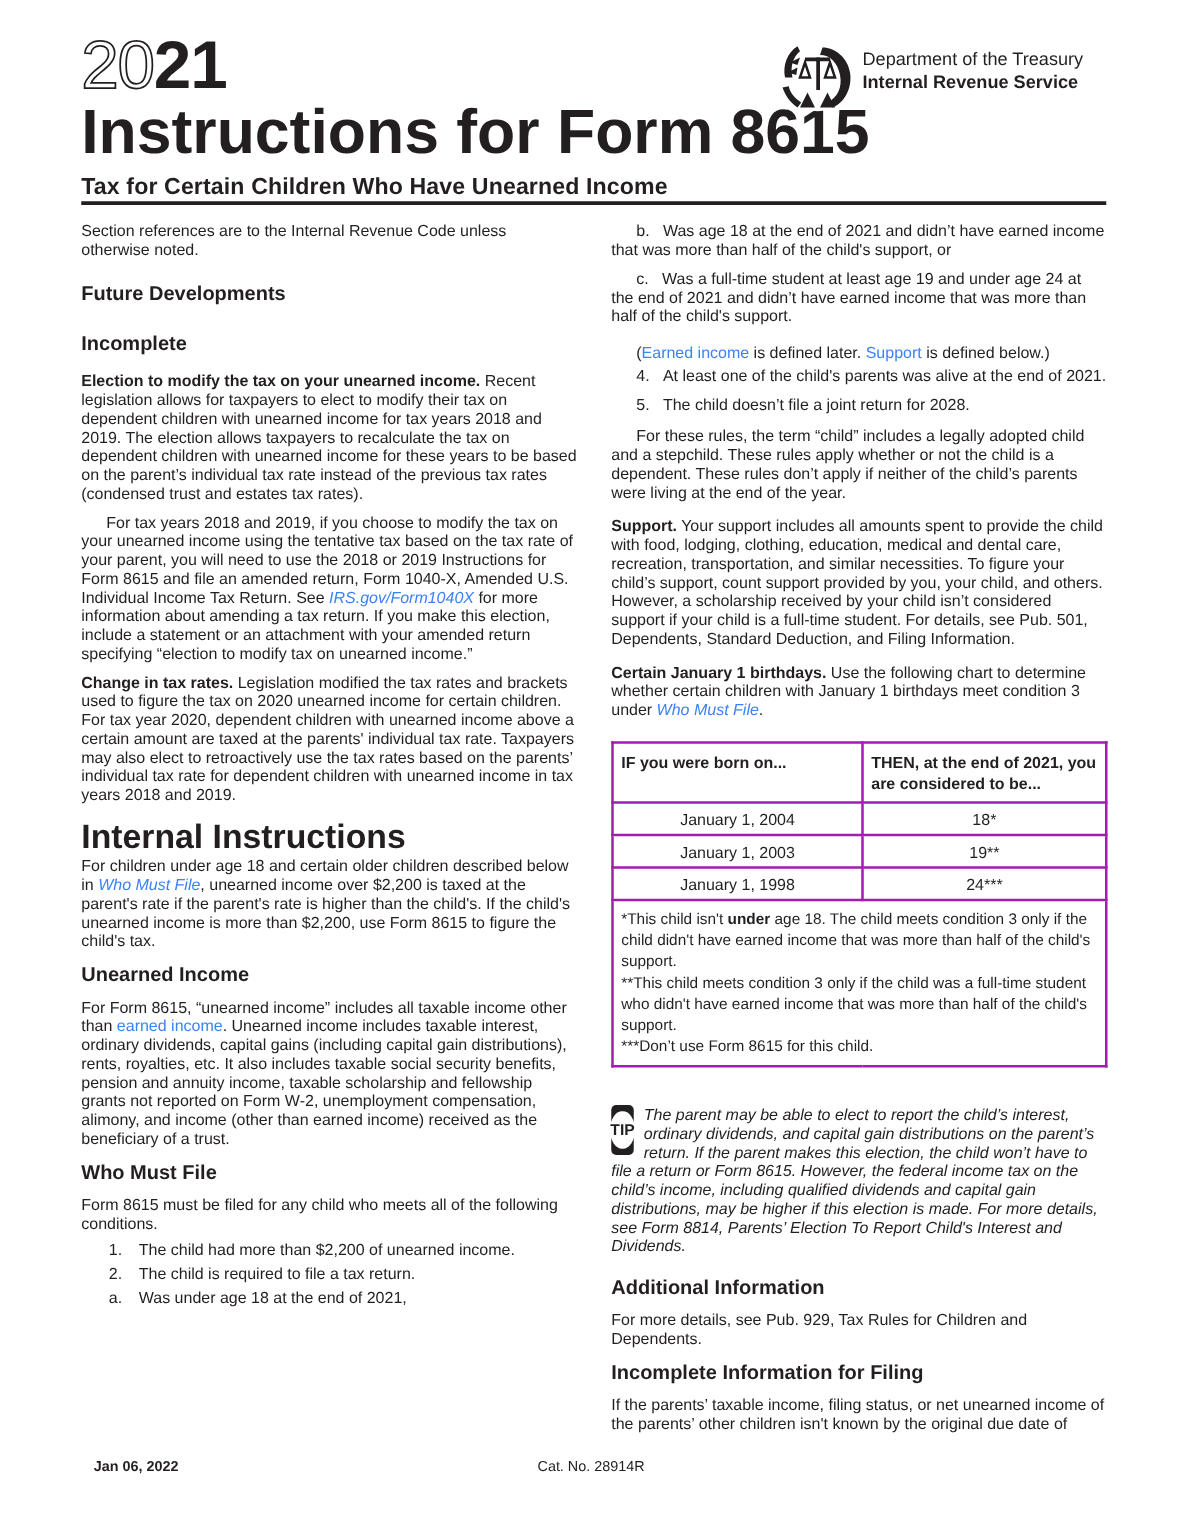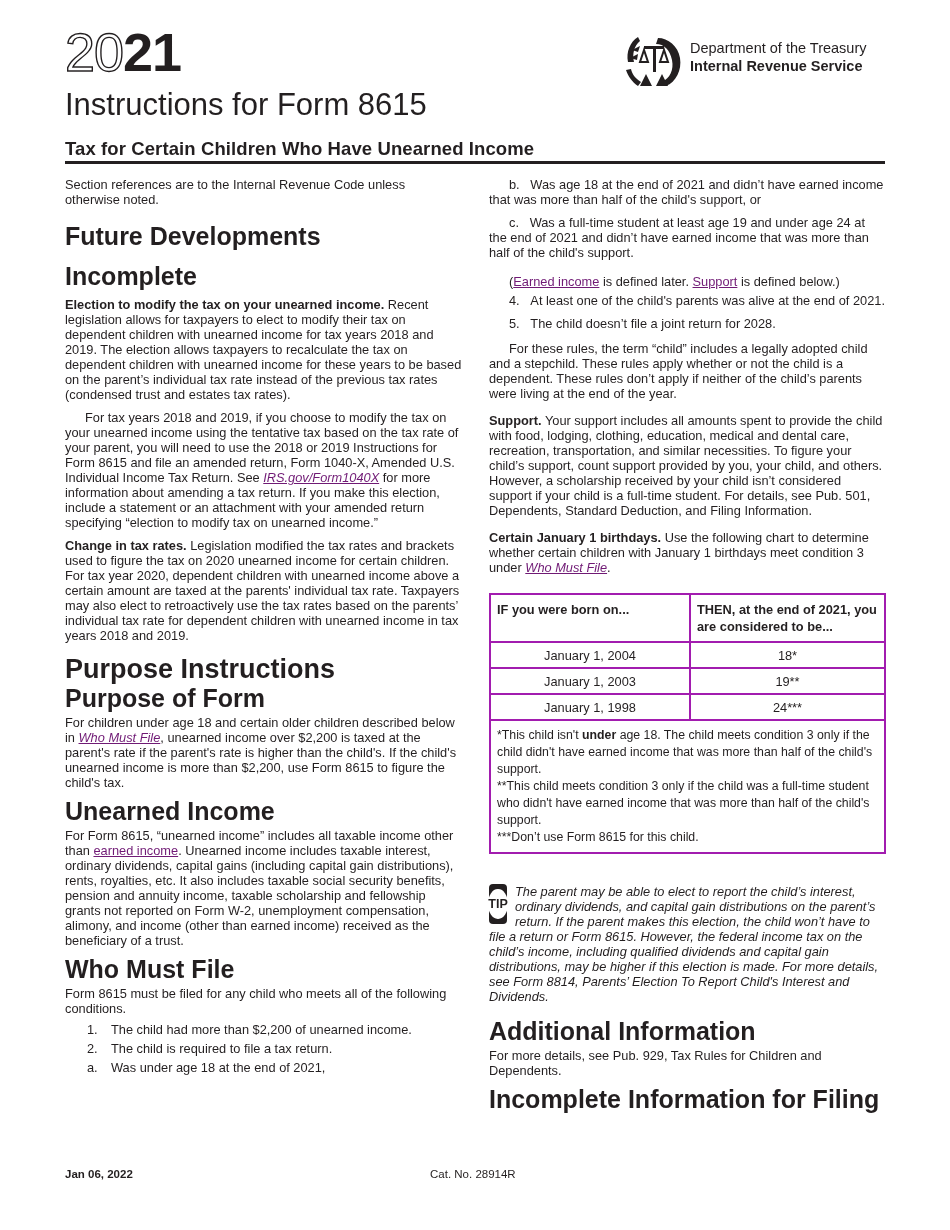--- a/index.html
+++ b/index.html
@@ -2,32 +2,32 @@
 <html><head>
 <meta charset="utf-8">
 <style>
   html, body { margin:0; padding:0; background:#ffffff; }
   body { width:950px; height:1230px; position:relative; overflow:hidden;
          font-family:"Liberation Sans", sans-serif; color:#231f20; }
   .abs { position:absolute; }
   .year { left:65px; top:22px; font-size:54px; font-weight:bold; line-height:60px; letter-spacing:-1px; }
   .year .outline { color:#ffffff; -webkit-text-stroke:1.4px #231f20; font-weight:normal; }
   .year .solid { color:#231f20; }
-  .title { left:65px; top:82px; font-size:31px; font-weight:normal; line-height:46px; }
+  .title { left:65px; top:82px; font-size:50px; font-weight:bold; line-height:46px; }
   .subtitle { left:65px; top:138px; font-size:18.5px; font-weight:bold; line-height:22px; letter-spacing:0.1px; }
   .rule { left:65px; top:161px; width:820px; height:3px; background:#231f20; }
   .logo { left:622px; top:32px; width:64px; height:58px; }
   .agency { left:690px; top:39px; font-size:14.5px; line-height:18px; }
   .agency .bold { font-weight:bold; }
   .col { width:397px; font-size:12.8px; line-height:15px; }
   .col p { margin:0 0 8px 0; }
   .indent { text-indent:20px; }
-  h2 { font-size:25px; font-weight:bold; margin:0; line-height:26px; }
+  h2 { font-size:16px; font-weight:bold; margin:0; line-height:26px; }
   h1 { font-size:27px; font-weight:bold; margin:0; line-height:32px; }
-  a.lnk { color:#701a75; text-decoration:underline; }
+  a.lnk { color:#3b82f6; }
   a.lnk.it { font-style:italic; }
   .b { font-weight:bold; }
   ol.plain { list-style:none; margin:0; padding:0; }
   ol.plain li { padding-left:22px; margin-bottom:4px; }
   ol.plain li .num { display:inline-block; width:24px; }
   table.chart { border-collapse:collapse; width:397px; font-size:12.8px; }
   table.chart td, table.chart th { border:2px solid #a21caf; }
   table.chart th { text-align:left; font-weight:bold; padding:6px; vertical-align:top; line-height:17px; }
   table.chart td { text-align:center; padding:3px 6px; height:18px; }
   table.chart td.notes { text-align:left; padding:6px; line-height:17px; font-size:12.3px; }
@@ -68,22 +68,21 @@
 <div class="abs col" style="left:65px; top:177px;">
   <p>Section references are to the Internal Revenue Code unless otherwise noted.</p>
 
   <h2 style="margin-top:16px; margin-bottom:14px;">Future Developments</h2>
 
   <h2 style="margin-bottom:8px;">Incomplete</h2>
   <p><span class="b">Election to modify the tax on your unearned income.</span><span> Recent legislation allows for taxpayers to elect to modify their tax on dependent children with unearned income for tax years 2018 and 2019. The election allows taxpayers to recalculate the tax on dependent children with unearned income for these years to be based on the parent’s individual tax rate instead of the previous tax rates (condensed trust and estates tax rates).</span></p>
   <p class="indent"><span>For tax years 2018 and 2019, if you choose to modify the tax on your unearned income using the tentative tax based on the tax rate of your parent, you will need to use the 2018 or 2019 Instructions for Form 8615 and file an amended return, Form 1040-X, Amended U.S. Individual Income Tax Return. See </span><a class="lnk it">IRS.gov/Form1040X</a><span> for more information about amending a tax return. If you make this election, include a statement or an attachment with your amended return specifying “election to modify tax on unearned income.”</span></p>
   <p><span class="b">Change in tax rates.</span><span> Legislation modified the tax rates and brackets used to figure the tax on 2020 unearned income for certain children. For tax year 2020, dependent children with unearned income above a certain amount are taxed at the parents' individual tax rate. Taxpayers may also elect to retroactively use the tax rates based on the parents’ individual tax rate for dependent children with unearned income in tax years 2018 and 2019.</span></p>
 
-  <h1 style="margin-top:10px;">Purpose Instructions</h1>
-  <h2 style="margin-bottom:4px;">Purpose of Form</h2>
+  <h1 style="margin-top:10px;">Internal Instructions</h1>
   <p><span>For children under age 18 and certain older children described below in </span><a class="lnk it">Who Must File</a><span>, unearned income over $2,200 is taxed at the parent's rate if the parent's rate is higher than the child's. If the child's unearned income is more than $2,200, use Form 8615 to figure the child's tax.</span></p>
 
   <h2 style="margin-bottom:4px;">Unearned Income</h2>
   <p><span>For Form 8615, “unearned income” includes all taxable income other than </span><a class="lnk">earned income</a><span>. Unearned income includes taxable interest, ordinary dividends, capital gains (including capital gain distributions), rents, royalties, etc. It also includes taxable social security benefits, pension and annuity income, taxable scholarship and fellowship grants not reported on Form W-2, unemployment compensation, alimony, and income (other than earned income) received as the beneficiary of a trust.</span></p>
 
   <h2 style="margin-bottom:4px;">Who Must File</h2>
   <p style="margin-bottom:6px;">Form 8615 must be filed for any child who meets all of the following conditions.</p>
   <ol class="plain">
     <li><span class="num">1.</span><span>The child had more than $2,200 of unearned income.</span></li>
     <li><span class="num">2.</span><span>The child is required to file a tax return.</span></li>
@@ -132,16 +131,17 @@
   <div class="tip" style="margin-top:30px;">
     <div class="tipicon">
         <span>TIP</span>
       </div>
     <span>The parent may be able to elect to report the child’s interest, ordinary dividends, and capital gain distributions on the parent’s return. If the parent makes this election, the child won’t have to file a return or Form 8615. However, the federal income tax on the child’s income, including qualified dividends and capital gain distributions, may be higher if this election is made. For more details, see Form 8814, Parents’ Election To Report Child's Interest and Dividends.</span>
   </div>
 
   <h2 style="margin-top:14px; margin-bottom:4px;">Additional Information</h2>
   <p>For more details, see Pub. 929, Tax Rules for Children and Dependents.</p>
   <h2 style="margin-bottom:4px;">Incomplete Information for Filing</h2>
+  <p>If the parents’ taxable income, filing status, or net unearned income of the parents’ other children isn't known by the original due date of</p>
 </div>
 
-<div class="abs footer b" style="left:65px;">Jan 06, 2022</div>
+<div class="abs footer b" style="left:75px;">Jan 06, 2022</div>
 <div class="abs footer" style="left:430px;">Cat. No. 28914R</div>
 
 </body></html>

